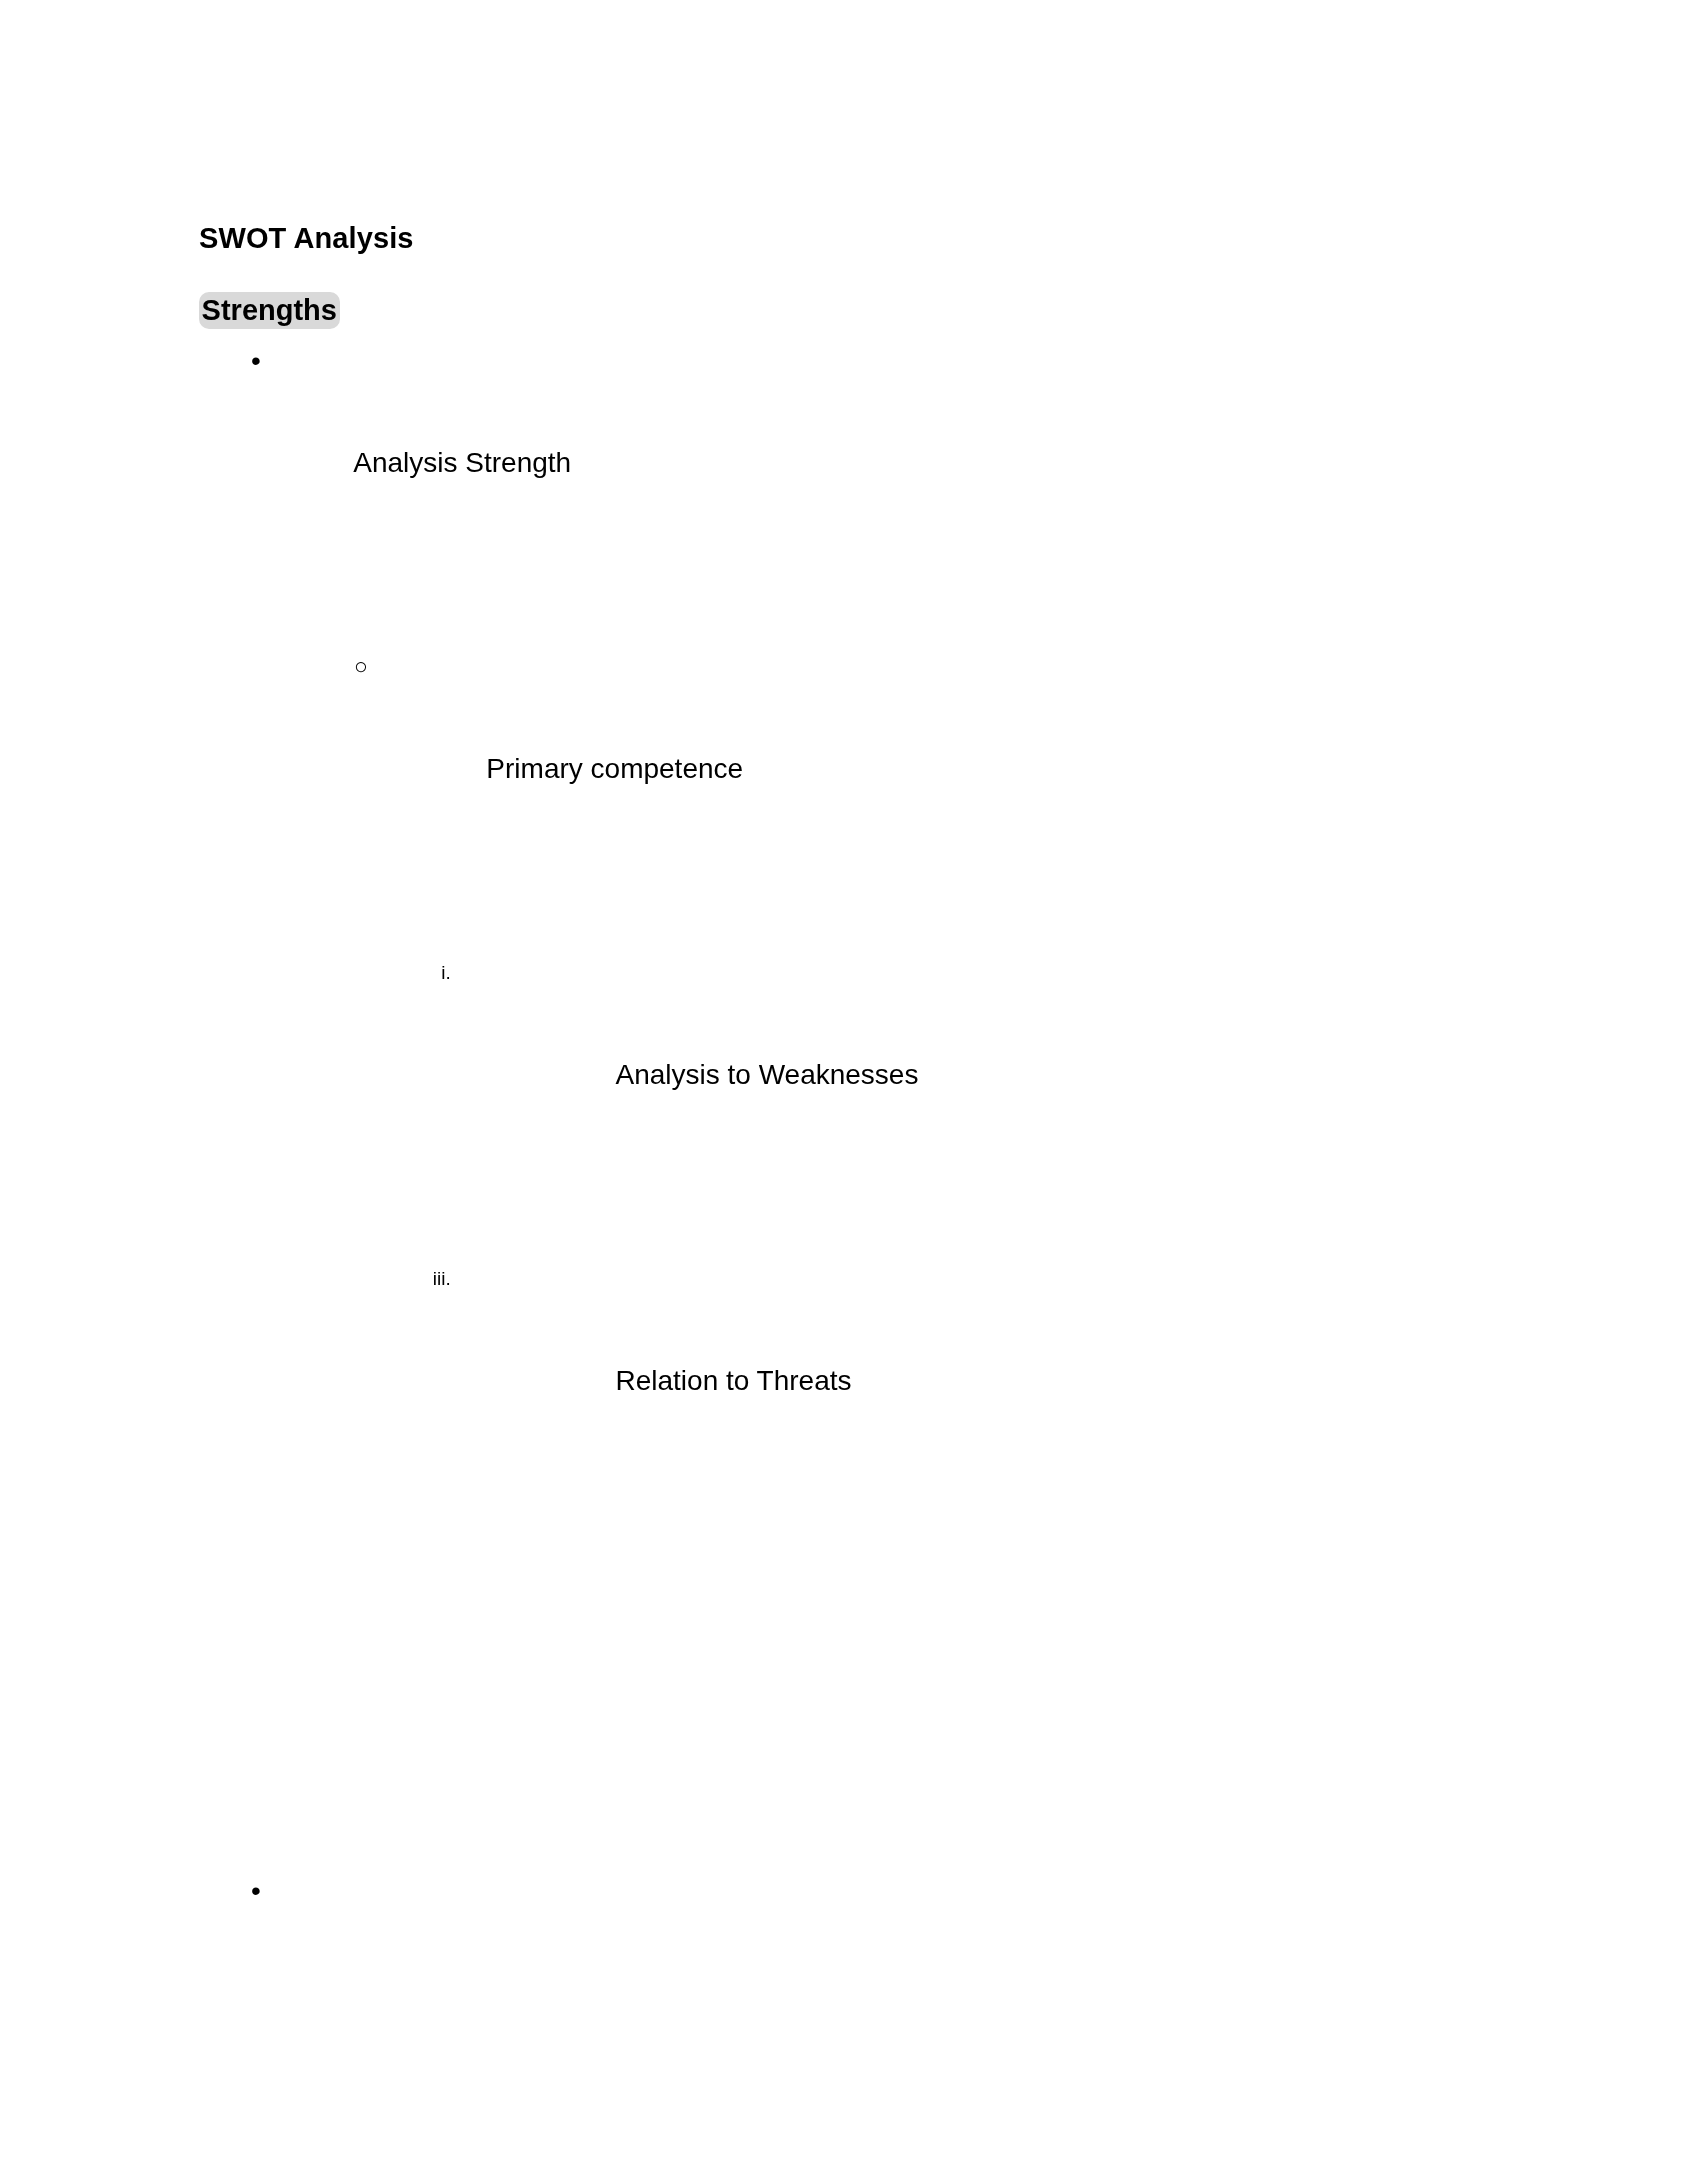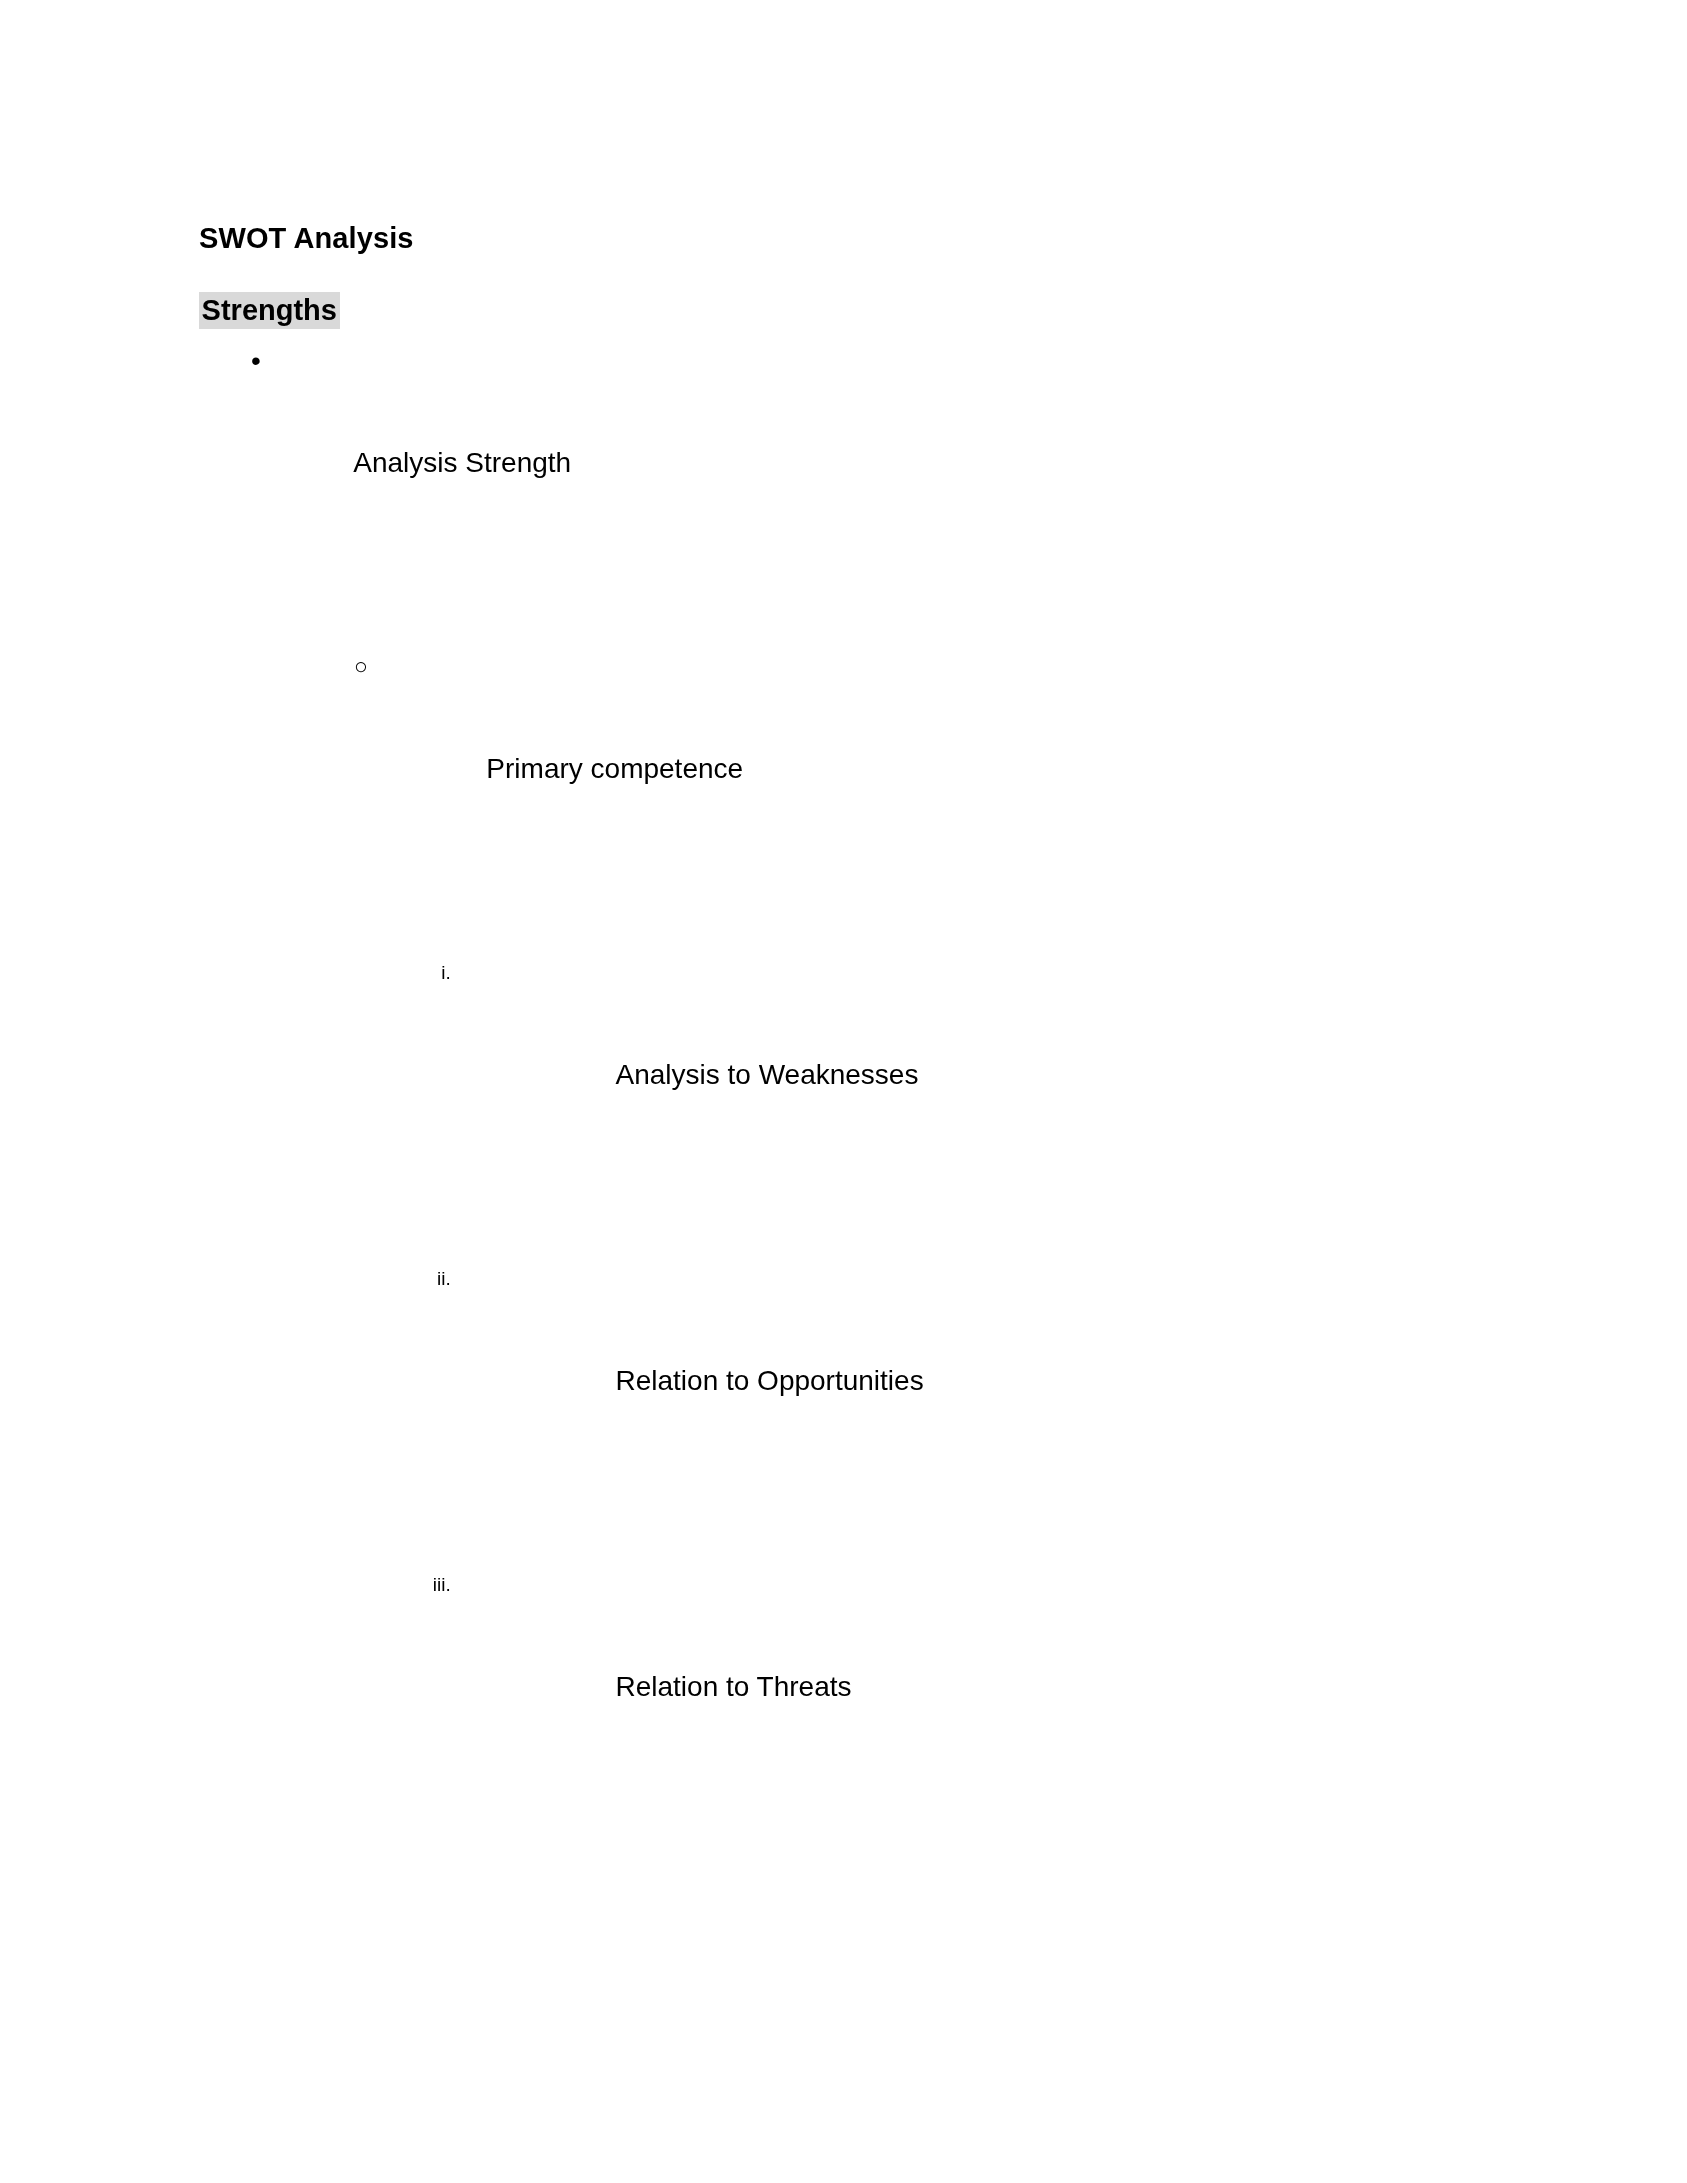--- a/index.html
+++ b/index.html
@@ -45,20 +45,21 @@
   .section-heading {
     font-size: 29px;
     line-height: 40px;
     margin: 0;
     padding: 0;
   }
   .section-heading .hl {
     background: #d9d9d9;
     padding: 1.7px 2.6px 2.6px 2.6px;
     white-space: pre;
+    border-radius: 10px;
   }
   .section-heading.bold .hl {
     font-weight: bold;
   }
 
   
   ul.lvl1 {
     list-style: none;
     margin: 5.2px 0 0 0;
     padding: 0;
@@ -142,24 +143,20 @@
         <ul class="lvl2">
           <li class="item2">
             <span class="marker2">○</span>
             <span>Primary competence</span>
             <ol class="lvl3">
               <li class="item3">
                 <span class="marker3">i.</span>
                 <span>Analysis to Weaknesses</span>
               </li>
               <li class="item3">
-                <span class="marker3">ii.</span>
-                <span>Relation to Opportunities</span>
-              </li>
-              <li class="item3">
                 <span class="marker3">iii.</span>
                 <span>Relation to Threats</span>
               </li>
             </ol>
           </li>
         </ul>
       </li>
 
       <li class="item1">
         <span class="marker1">•</span>

